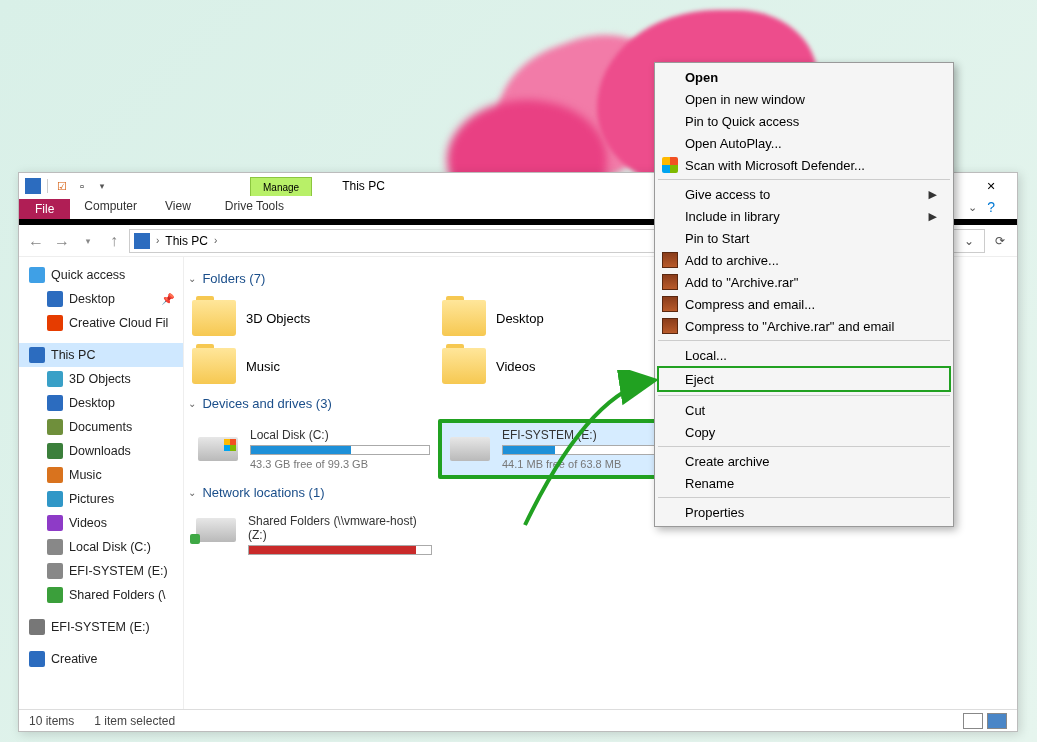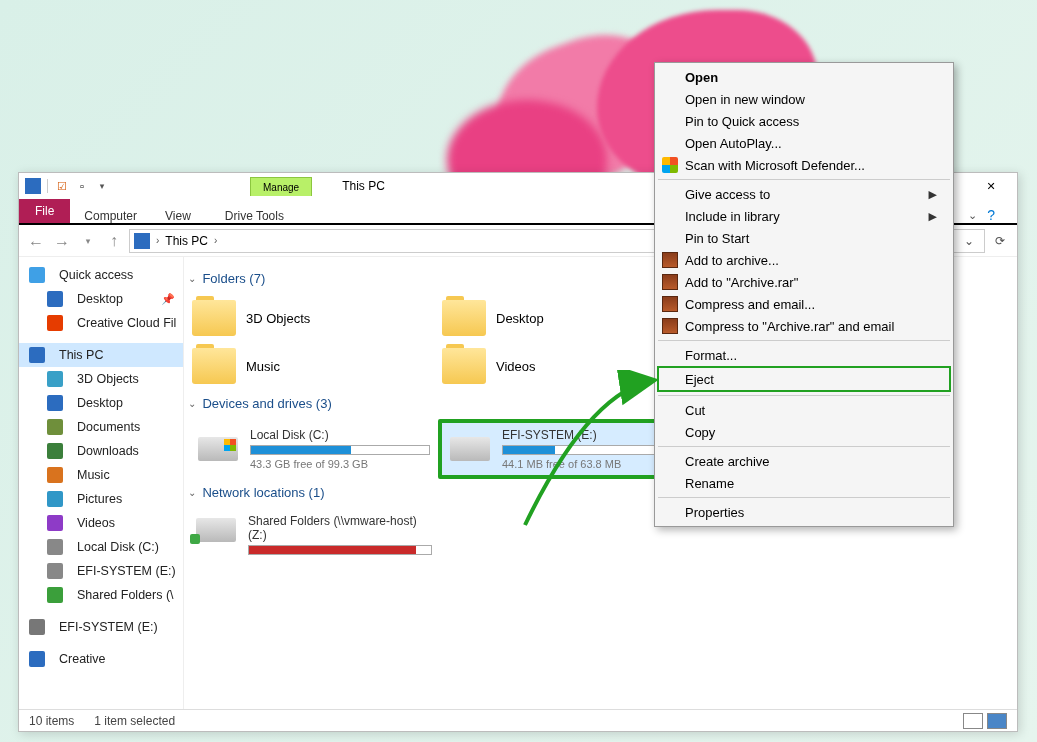--- a/index.html
+++ b/index.html
@@ -25,34 +25,34 @@
 .titlebar { height: 26px; display: flex; align-items: center; padding: 0 6px; font-size: 11px;}
 .titlebar .qat { display: flex; gap: 4px; align-items: center;}
 .qat-icon { width: 16px; height: 16px; display:inline-flex; align-items:center; justify-content:center;}
 .qat-sep { width:1px; height:14px; background:#ccc; margin:0 2px;}
 .titlebar .tab-group { margin-left: 140px; display: flex; align-items: end; gap:0;}
 .ribbon-tab { padding: 4px 12px 3px; font-size: 10px; border:1px solid transparent;}
 .ribbon-tab.contextual { background: #b8f068; border: 1px solid #8cc63f; border-bottom:none;}
 .titlebar-text { margin-left: 30px; font-size: 12px;}
 .win-controls { margin-left:auto; display:flex;}
 .win-btn { width: 40px; height: 26px; display:flex; align-items:center; justify-content:center; font-size: 11px;}
-.ribbon { height: 26px; display:flex; align-items:flex-end; border-bottom: 2px solid #000000; font-size:12px;}
+.ribbon { height: 26px; display:flex; align-items:flex-start; border-bottom: 6px solid #000000; font-size:12px;}
 .ribbon .file-tab { background: #b01e55; color: #fff; padding: 5px 16px; height:100%; display:flex; align-items:center;}
 .ribbon .rtab { padding: 0 14px; color:#333;}
 .ribbon .rtab.ctx { color:#333;}
 .ribbon .help { margin-left:auto; margin-right:12px; color:#0078d4; font-size:14px;}
 .addressbar { height: 32px; display:flex; align-items:center; padding: 2px 6px; gap:4px; border-bottom: 1px solid #eee;}
 .nav-btn { width:22px; height:22px; display:flex; align-items:center; justify-content:center; color:#888;}
 .addr-box { flex:1; height:24px; border:1px solid #ccc; display:flex; align-items:center; padding:0 4px; font-size:12px; gap:6px;}
 .addr-icon { width:16px; height:16px; background:#2c6cbf; display:inline-block;}
 .addr-chev { color:#555; font-size:10px;}
 .addr-end-btn { width:22px; height:22px; display:flex; align-items:center; justify-content:center; color:#555; font-size:12px;}
 .body { flex:1; display:flex; min-height:0;}
 .sidebar { width:165px; border-right:1px solid #eee; overflow:hidden; padding-top:6px; font-size:12.5px; color:#222;}
-.tree-item { display:flex; align-items:center; height:24px; padding-left:10px; gap:14px; white-space:nowrap;}
+.tree-item { display:flex; align-items:center; height:24px; padding-left:10px; gap:6px; white-space:nowrap;}
 .tree-item.l2 { padding-left:28px;}
 .tree-item.selected { background:#cfe8ff;}
 .tree-icon { width:16px; height:16px; display:inline-block;}
 .pin-icon { margin-left:auto; margin-right:8px; color:#777; font-size:11px;}
 .content { flex:1; overflow:auto; padding: 8px 0 0 0; font-size:13px;}
 .group-header { display:flex; align-items:center; gap:6px; color:#1a4e8a; font-size:13px; padding: 6px 4px 8px 4px;}
 .gh-chevron { color:#666; font-size:10px;}
 .item-row { display:flex; flex-wrap:wrap; padding-left:4px;}
 .folder-item { width: 250px; display:flex; align-items:center; gap:10px; padding: 6px 4px; }
 .folder-icon { width:44px; height:36px; position:relative;}
@@ -374,21 +374,21 @@
       <span>Compress and email...</span>
     </div>
     <div class="cm-item">
       <span class="cm-icon">
         <span class="rar-icon"></span>
       </span>
       <span>Compress to "Archive.rar" and email</span>
     </div>
     <div class="cm-sep"></div>
     <div class="cm-item">
-      <span>Format...</span>
+      <span>Local...</span>
     </div>
     <div class="cm-item highlighted">
       <span>Eject</span>
     </div>
     <div class="cm-sep"></div>
     <div class="cm-item">
       <span>Cut</span>
     </div>
     <div class="cm-item">
       <span>Copy</span>

